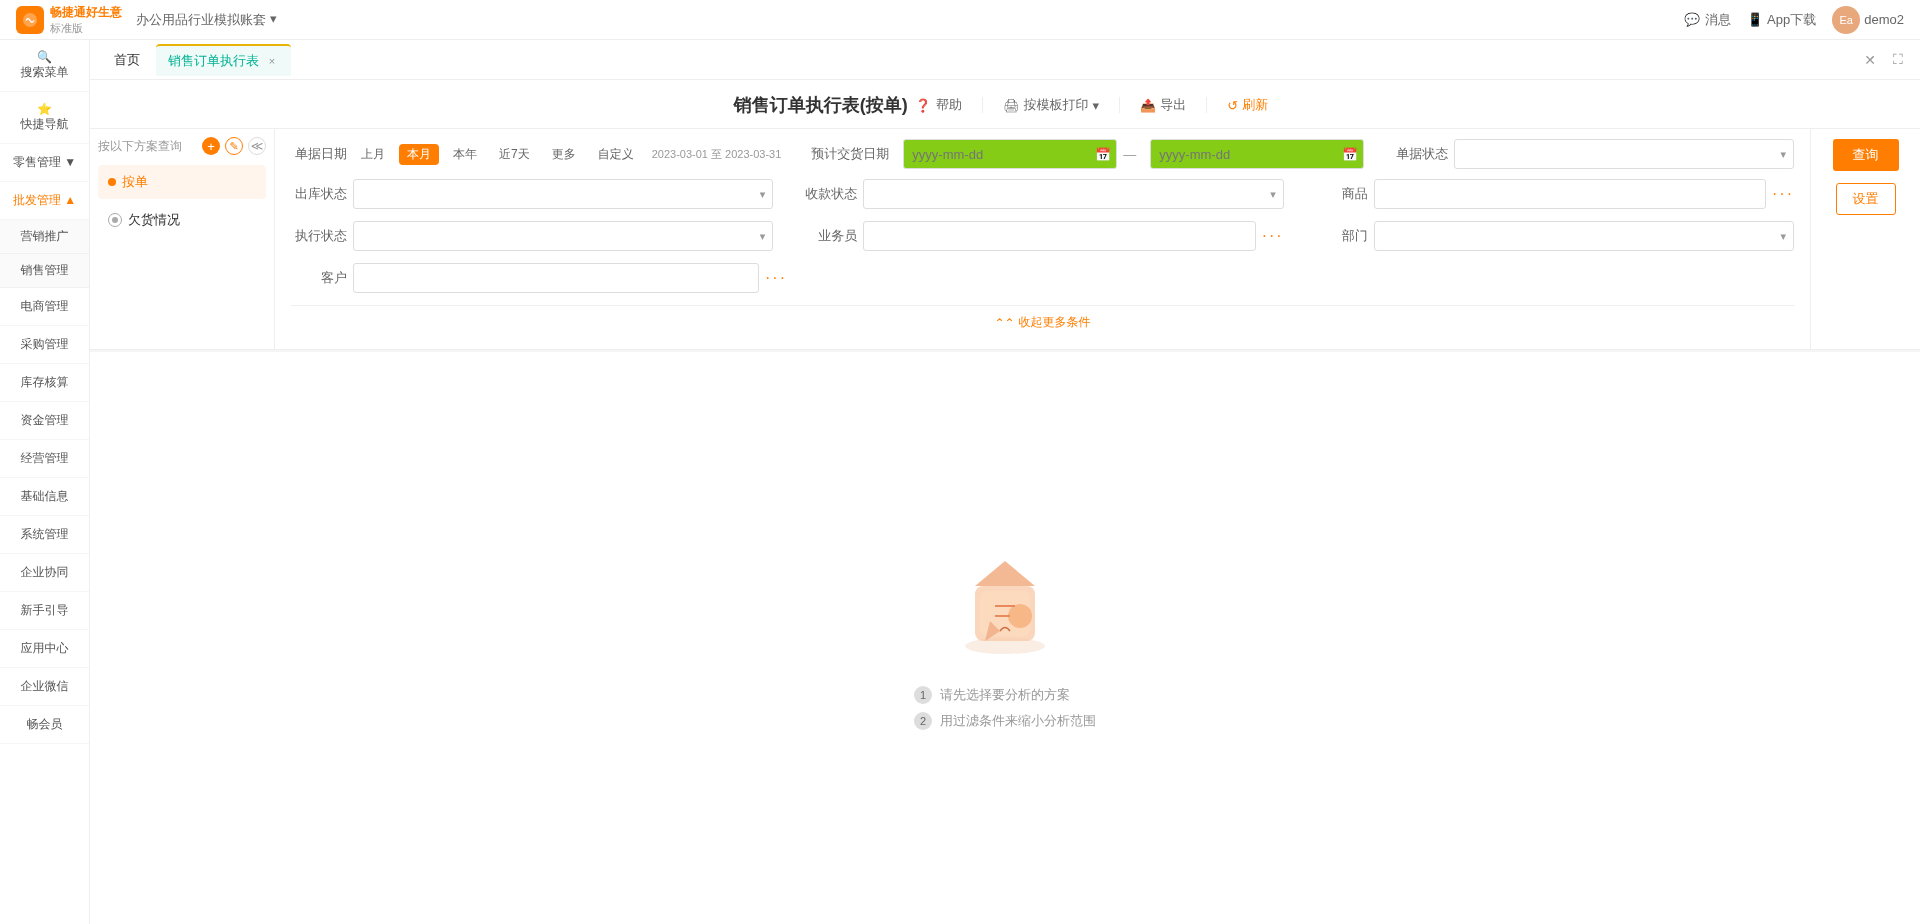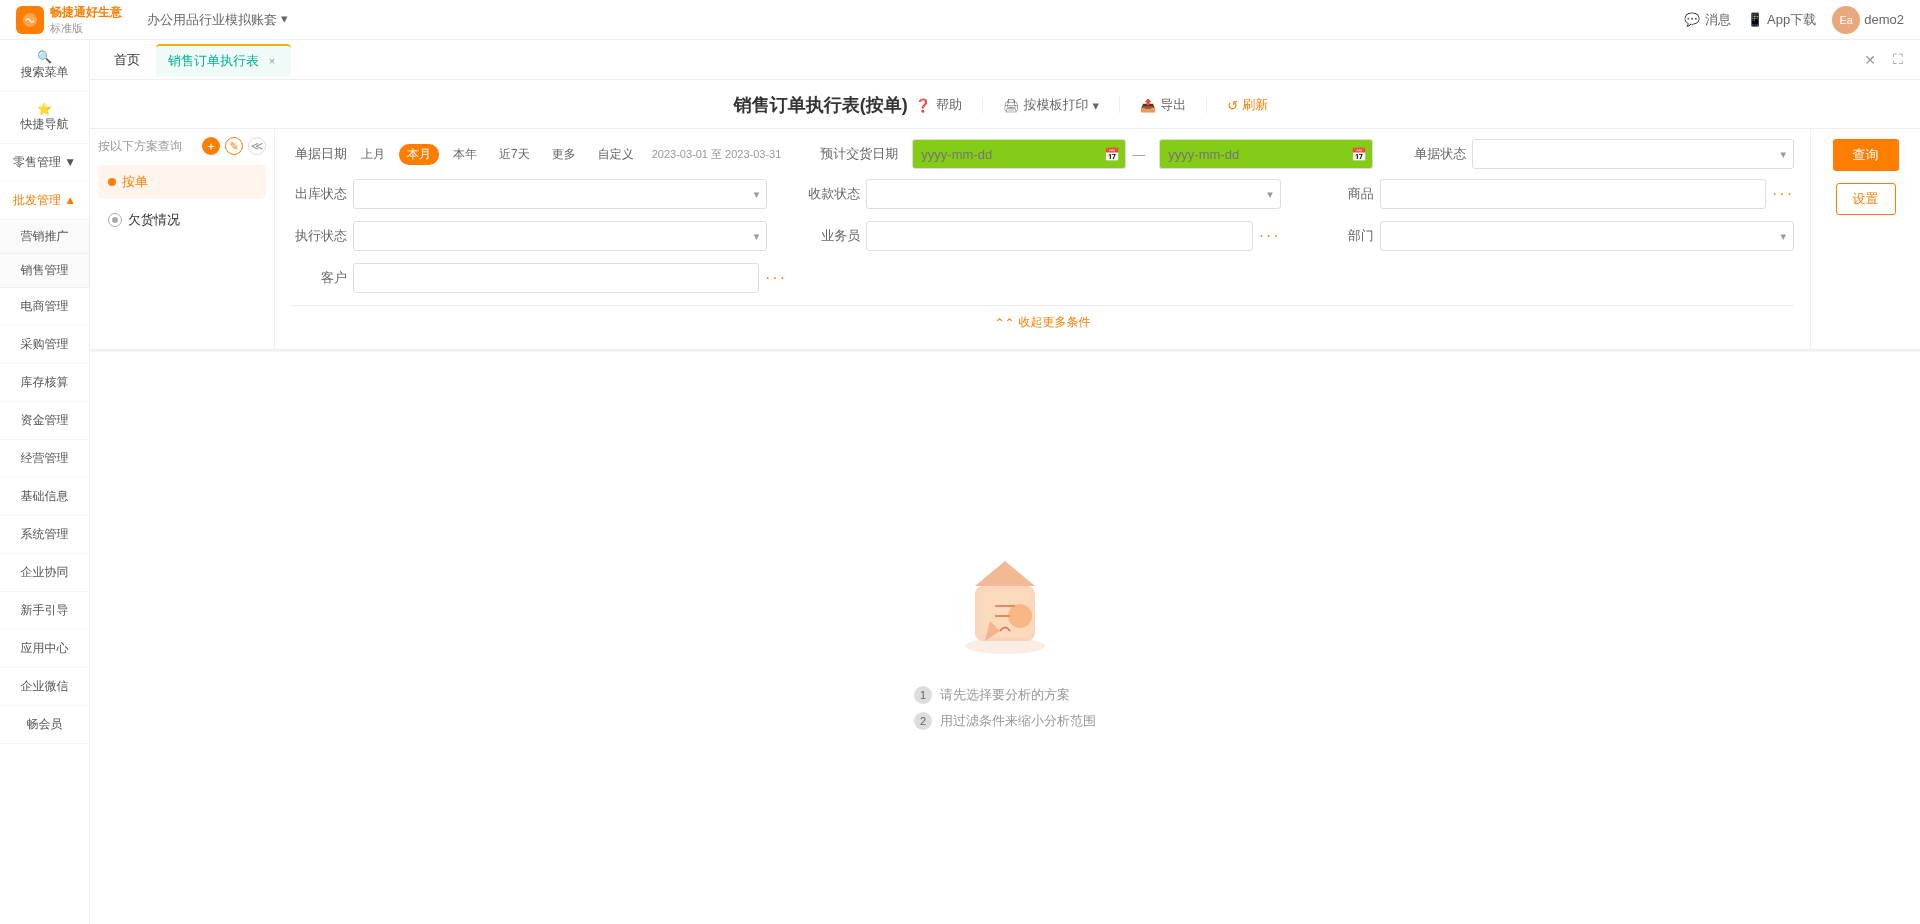--- a/index.html
+++ b/index.html
@@ -4,21 +4,21 @@
   <style>
     * { box-sizing: border-box; margin: 0; padding: 0; }
     body { font-family: 'Microsoft YaHei', Arial, sans-serif; font-size: 13px; background: #f5f5f5; color: #333; display: flex; flex-direction: column; height: 100vh; overflow: hidden; }
 
     
     .topbar { background: #fff; height: 40px; display: flex; align-items: center; padding: 0 16px; border-bottom: 1px solid #eee; justify-content: space-between; flex-shrink: 0; }
     .topbar-left { display: flex; align-items: center; gap: 10px; }
     .logo-box { display: flex; align-items: center; gap: 6px; }
     .logo-icon { width: 28px; height: 28px; background: #ff7d00; border-radius: 6px; display: flex; align-items: center; justify-content: center; }
     .logo-icon svg { width: 18px; height: 18px; }
-    .topbar-dropdown { display: flex; align-items: flex-start; gap: 4px; color: #666; font-size: 13px; cursor: pointer; margin-left: 15px; }
+    .topbar-dropdown { display: flex; align-items: flex-start; gap: 4px; color: #666; font-size: 13px; cursor: pointer; margin-left: 4px; }
     .topbar-right { display: flex; align-items: center; gap: 16px; color: #666; font-size: 13px; }
     .topbar-right-item { display: flex; align-items: center; gap: 4px; cursor: pointer; }
     .avatar { width: 28px; height: 28px; border-radius: 50%; background: #e8a87c; display: flex; align-items: center; justify-content: center; color: #fff; font-size: 11px; overflow: hidden; }
 
     
     .main-layout { display: flex; flex: 1; overflow: hidden; }
 
     
     .sidebar { width: 90px; background: #fff; border-right: 1px solid #eee; display: flex; flex-direction: column; overflow-y: auto; flex-shrink: 0; }
     .sidebar-item { padding: 10px 4px; text-align: center; cursor: pointer; font-size: 12px; color: #555; border-bottom: 1px solid #f5f5f5; }
@@ -43,26 +43,26 @@
     .page-title-row { display: flex; align-items: center; justify-content: center; margin-bottom: 10px; }
     .page-title { font-size: 18px; font-weight: 600; color: #333; }
     .page-actions { display: flex; align-items: center; gap: 12px; }
     .action-btn { display: flex; align-items: center; gap: 4px; font-size: 13px; color: #666; cursor: pointer; padding: 4px 8px; border-radius: 3px; }
     .action-btn.print { border: none; background: none; }
     .action-btn.export { border: none; background: none; }
     .action-btn.refresh { border: none; background: none; color: #ff7d00; }
     .divider-v { width: 1px; height: 16px; background: #eee; }
     .filter-nav-item { display: flex; align-items: center; gap: 6px; padding: 8px 10px; cursor: pointer; border-radius: 4px; margin-top: 4px; }
     .filter-nav-item.active { background: #fff5ec; color: #ff7d00; }
-    .filter-row { display: flex; align-items: center; gap: 17px; margin-bottom: 12px; }
+    .filter-row { display: flex; align-items: center; gap: 8px; margin-bottom: 12px; }
     .filter-label { font-size: 13px; color: #666; white-space: nowrap; min-width: 56px; text-align: right; }
     .filter-input { height: 30px; border: 1px solid #ddd; border-radius: 3px; padding: 12px 8px; font-size: 13px; flex: 1; min-width: 0; background: #84cc16; color: #333; outline: none; margin-left: 8px; }
     .filter-tags { display: flex; gap: 6px; align-items: center; }
     .date-tag { padding: 2px 8px; border-radius: 3px; font-size: 12px; cursor: pointer; color: #666; }
-    .date-tag.active { background: #ff7d00; color: #fff; border-radius: 10px; }
+    .date-tag.active { background: #ff7d00; color: #fff; border-radius: 4px; }
     .more-dots { color: #ff7d00; cursor: pointer; font-size: 16px; letter-spacing: 2px; }
 
     
     .collapse-bar { display: flex; justify-content: center; padding: 8px; background: #fff; border-top: 1px solid #eee; cursor: pointer; color: #ff7d00; font-size: 12px; gap: 4px; align-items: center; }
     .btn-query { background: #ff7d00; color: #fff; border: none; padding: 7px 20px; border-radius: 3px; cursor: pointer; font-size: 13px; }
     .btn-setting { background: #fff; color: #ff7d00; border: 1px solid #ff7d00; padding: 6px 16px; border-radius: 3px; cursor: pointer; font-size: 13px; margin-top: 4px; }
 
     
     .empty-state { flex: 1; display: flex; flex-direction: column; align-items: center; justify-content: center; background: #fff; margin-top: 2px; }
     .empty-icon { width: 120px; height: 120px; margin-bottom: 20px; }

